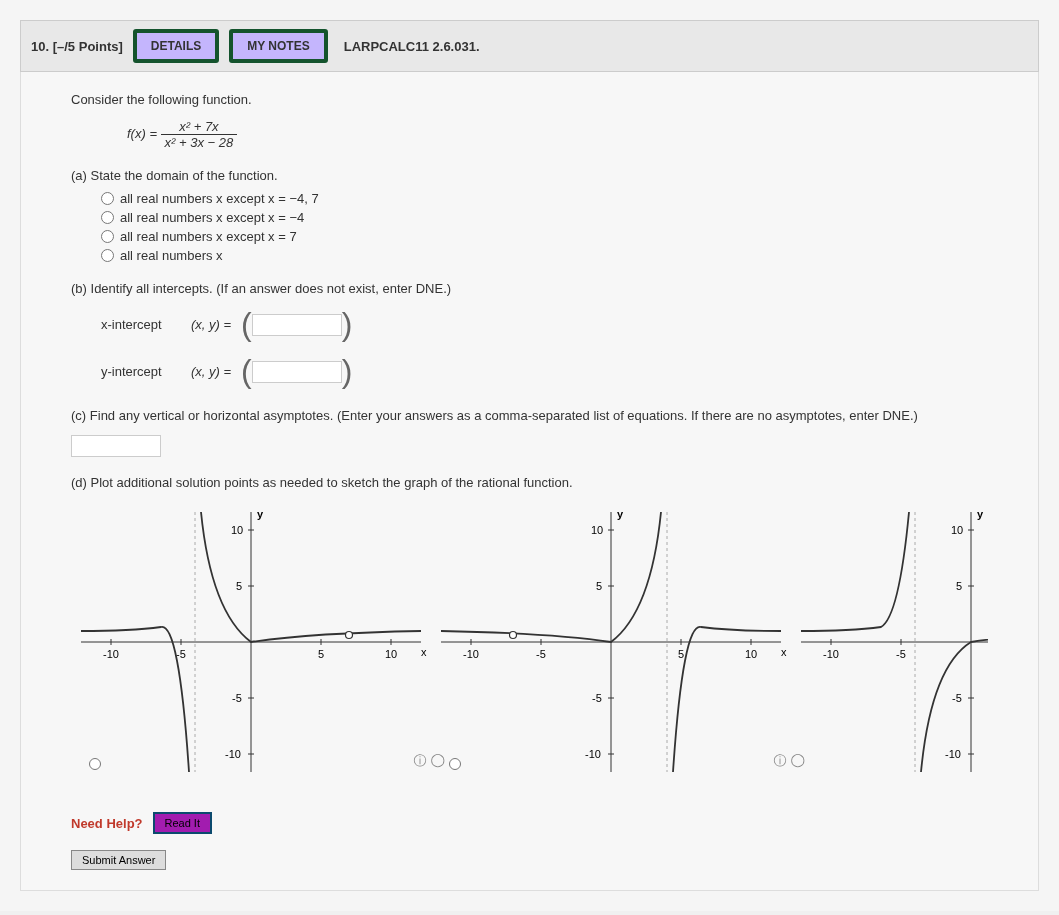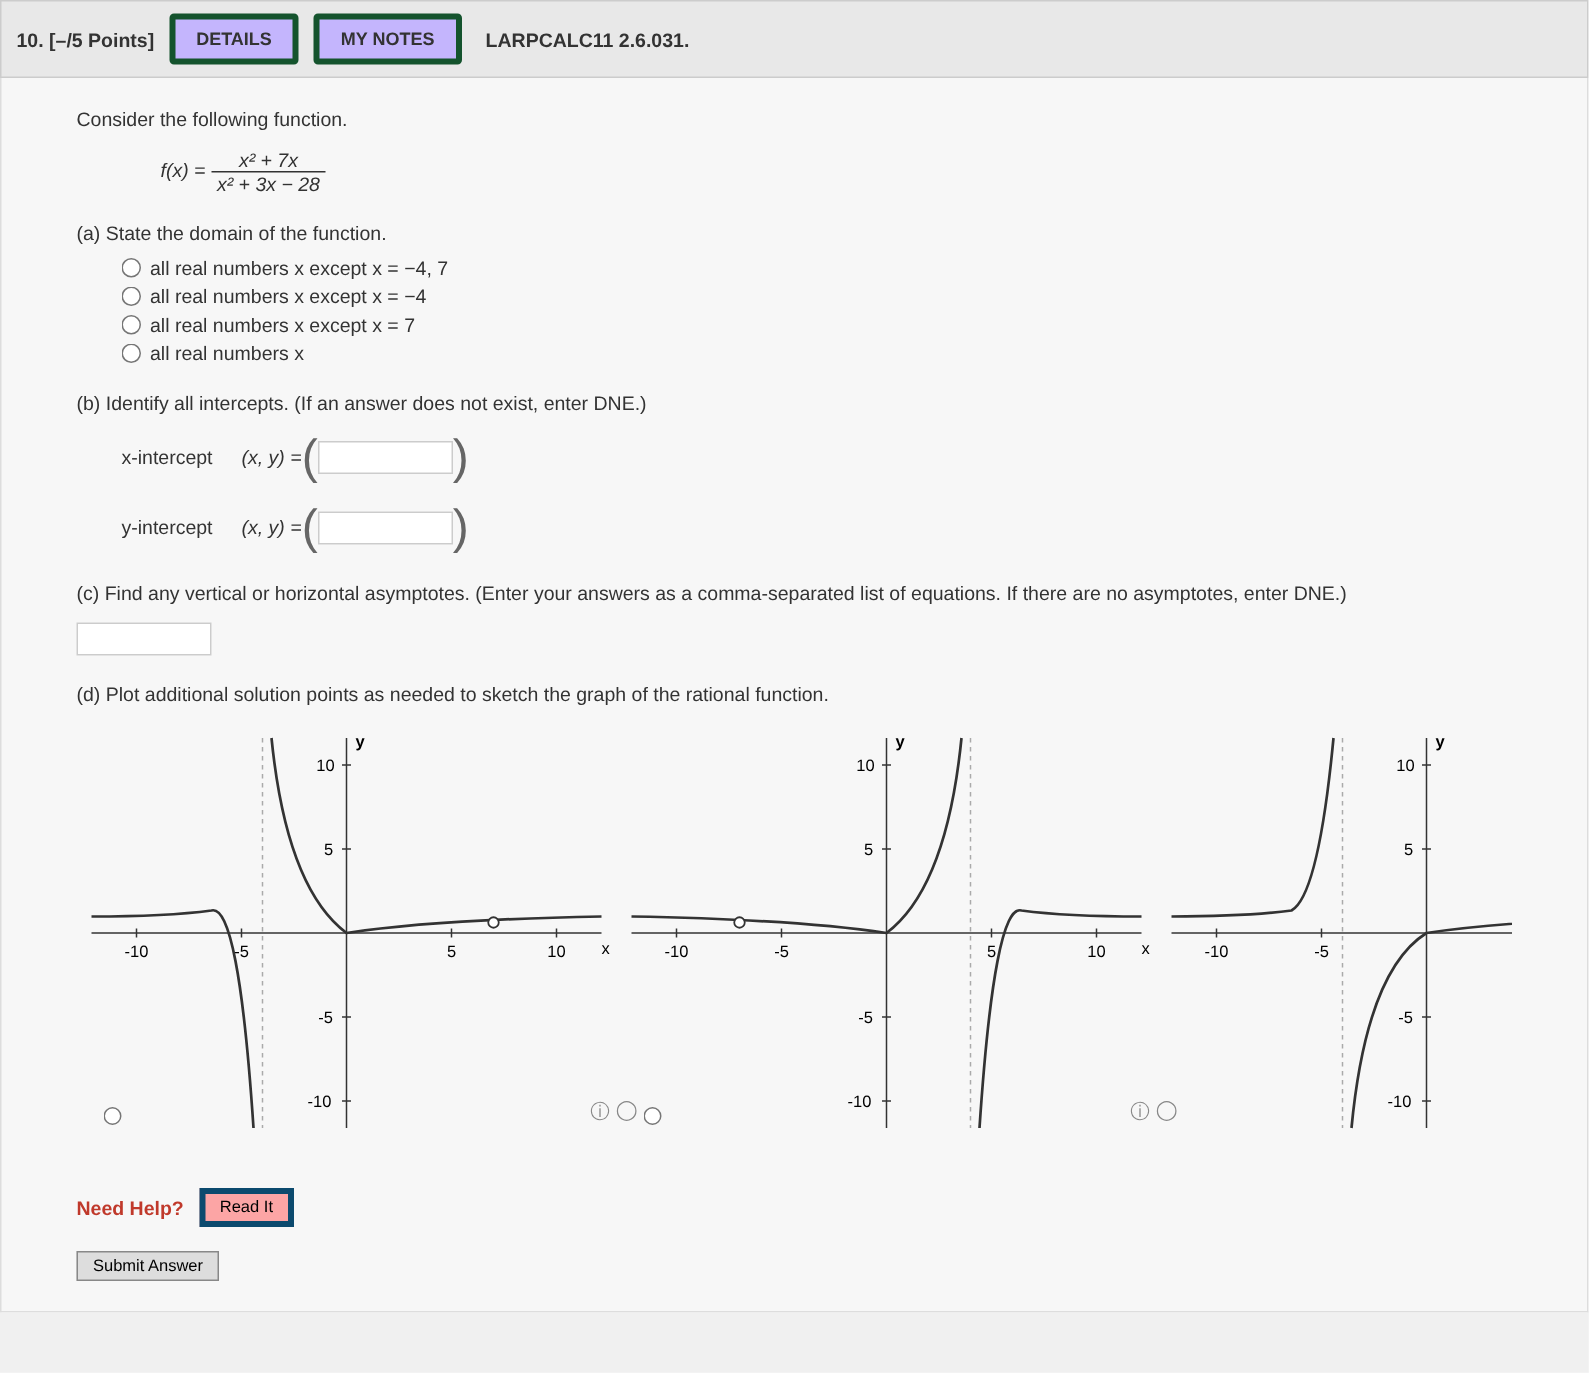--- a/index.html
+++ b/index.html
@@ -6,21 +6,21 @@
 body {
   font-family: Arial, Helvetica, sans-serif;
   font-size: 13px;
   color: #333;
   background: #f0f0f0;
   width: 1059px;
   margin: 0 auto;
 }
 .container {
   background: #f5f5f5;
-  padding: 0;
+  padding: 20px;
 }
 .question-header {
   display: flex;
   align-items: center;
   gap: 10px;
   padding: 8px 10px;
   background: #e8e8e8;
   border: 1px solid #ccc;
 }
 .qnum {
@@ -57,21 +57,21 @@
   text-align: center;
   vertical-align: middle;
 }
 .frac .num { border-bottom: 1px solid #333; padding: 0 4px; }
 .frac .den { padding: 0 4px; }
 .part { margin: 18px 0; }
 .part-label { display: inline; }
 .options { margin: 8px 0 0 30px; }
 .option { margin: 4px 0; display: flex; align-items: center; gap: 6px; }
 .option input { margin: 0; }
-.ans-row { display: flex; align-items: center; margin: 10px 0 0 30px; }
+.ans-row { display: flex; align-items: center; gap: 10px; margin: 10px 0 0 30px; }
 .ans-label { min-width: 80px; }
 .eq-label { font-style: italic; text-align: right; }
 .paren-input {
   display: inline-flex;
   align-items: center;
 }
 .paren { font-size: 32px; font-weight: 300; color: #666; }
 .text-input {
   border: 1px solid #ccc;
   background: #fff;
@@ -109,22 +109,22 @@
 svg.graph { display: block; }
 .need-help {
   margin-top: 30px;
   display: flex;
   align-items: center;
   gap: 10px;
 }
 .need-help-label { color: #c0392b; font-weight: bold; font-size: 13px; }
 .readit-btn {
   padding: 3px 10px;
-  background: #fca5a5;
-  border: 4px solid #0c4a6e;
+  background: #a21caf;
+  border: 2px solid #0c4a6e;
   font-size: 11px;
   cursor: pointer;
 }
 .submit-btn {
   margin-top: 16px;
   padding: 3px 10px;
   background: #ddd;
   border: 1px solid #888;
   font-size: 11px;
   cursor: pointer;

